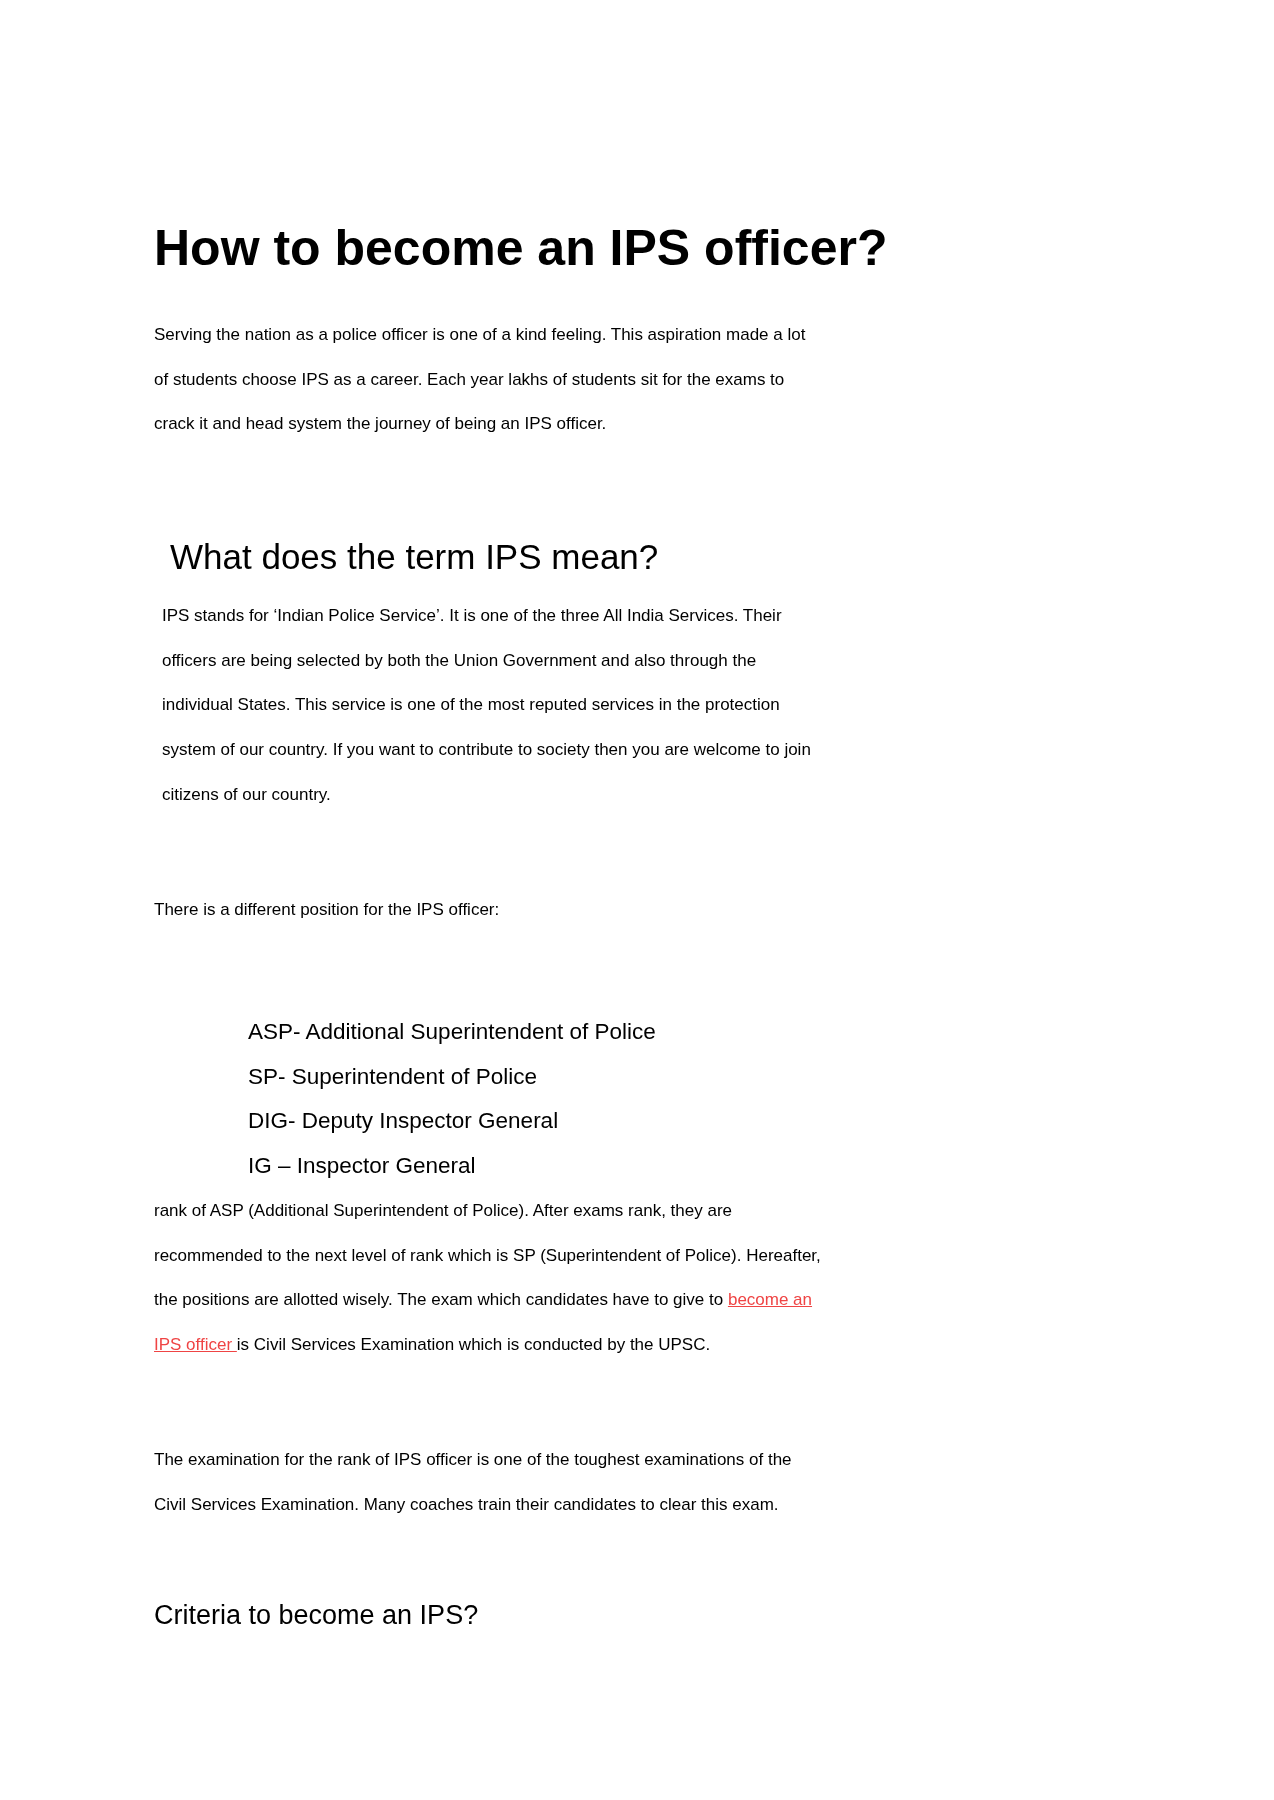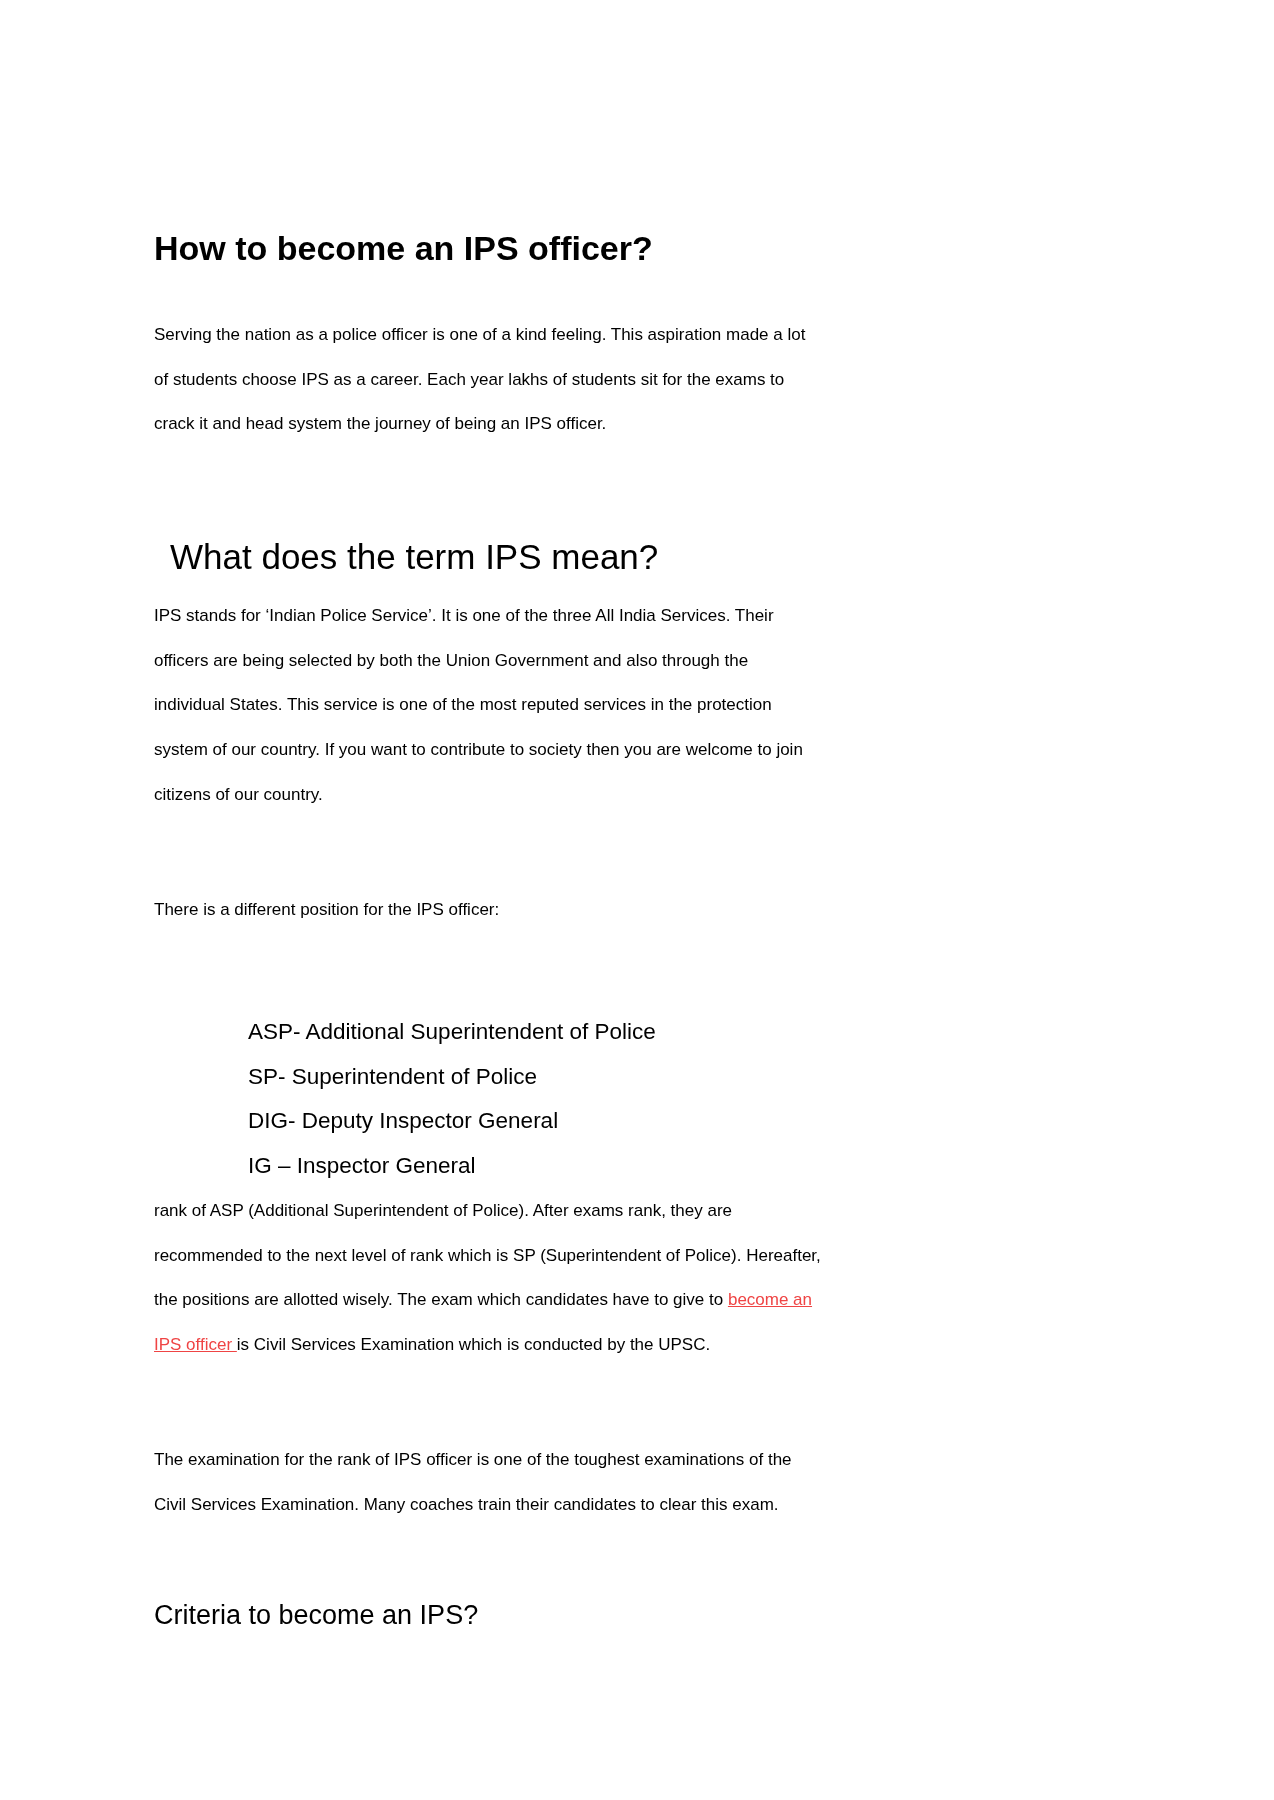--- a/index.html
+++ b/index.html
@@ -3,21 +3,21 @@
   <meta charset="utf-8">
   <style>
     html, body { margin: 0; padding: 0; background: #ffffff; }
     body {
       width: 1274px; height: 1800px; position: relative; overflow: hidden;
       font-family: "Liberation Sans", sans-serif; color: #000000;
     }
     .page { position: absolute; left: 154px; top: 0; width: 990px; }
     .h1 {
       position: absolute; left: 0; top: 218px; margin: 0;
-      font-size: 34px; font-weight: bold; line-height: 60px; white-space: nowrap;
+      font-size: 50px; font-weight: bold; line-height: 60px; white-space: nowrap;
     }
     .h2 {
       position: absolute; left: 0; top: 517px; margin: 16px;
       font-size: 35px; font-weight: normal; line-height: 48px; white-space: nowrap;
     }
     .h3 {
       position: absolute; left: 0; top: 1597px; margin: 0;
       font-size: 27px; font-weight: normal; line-height: 36px; white-space: nowrap;
     }
     .para {
@@ -40,21 +40,21 @@
   <h1 class="h1">How to become an IPS officer?</h1>
 
   <p class="para" style="top:313px;">
     <span class="ln">Serving the nation as a police officer is one of a kind feeling. This aspiration made a lot</span>
     <span class="ln">of students choose IPS as a career. Each year lakhs of students sit for the exams to</span>
     <span class="ln">crack it and head system the journey of being an IPS officer.</span>
   </p>
 
   <h2 class="h2">What does the term IPS mean?</h2>
 
-  <p class="para" style="top:594px;">
+  <p class="para" style="top:594px;margin-left:8px;">
     <span class="ln">IPS stands for ‘Indian Police Service’. It is one of the three All India Services. Their</span>
     <span class="ln">officers are being selected by both the Union Government and also through the</span>
     <span class="ln">individual States. This service is one of the most reputed services in the protection</span>
     <span class="ln">system of our country. If you want to contribute to society then you are welcome to join</span>
     <span class="ln">citizens of our country.</span>
   </p>
 
   <p class="para" style="top:888px;">
     <span class="ln">There is a different position for the IPS officer:</span>
   </p>

